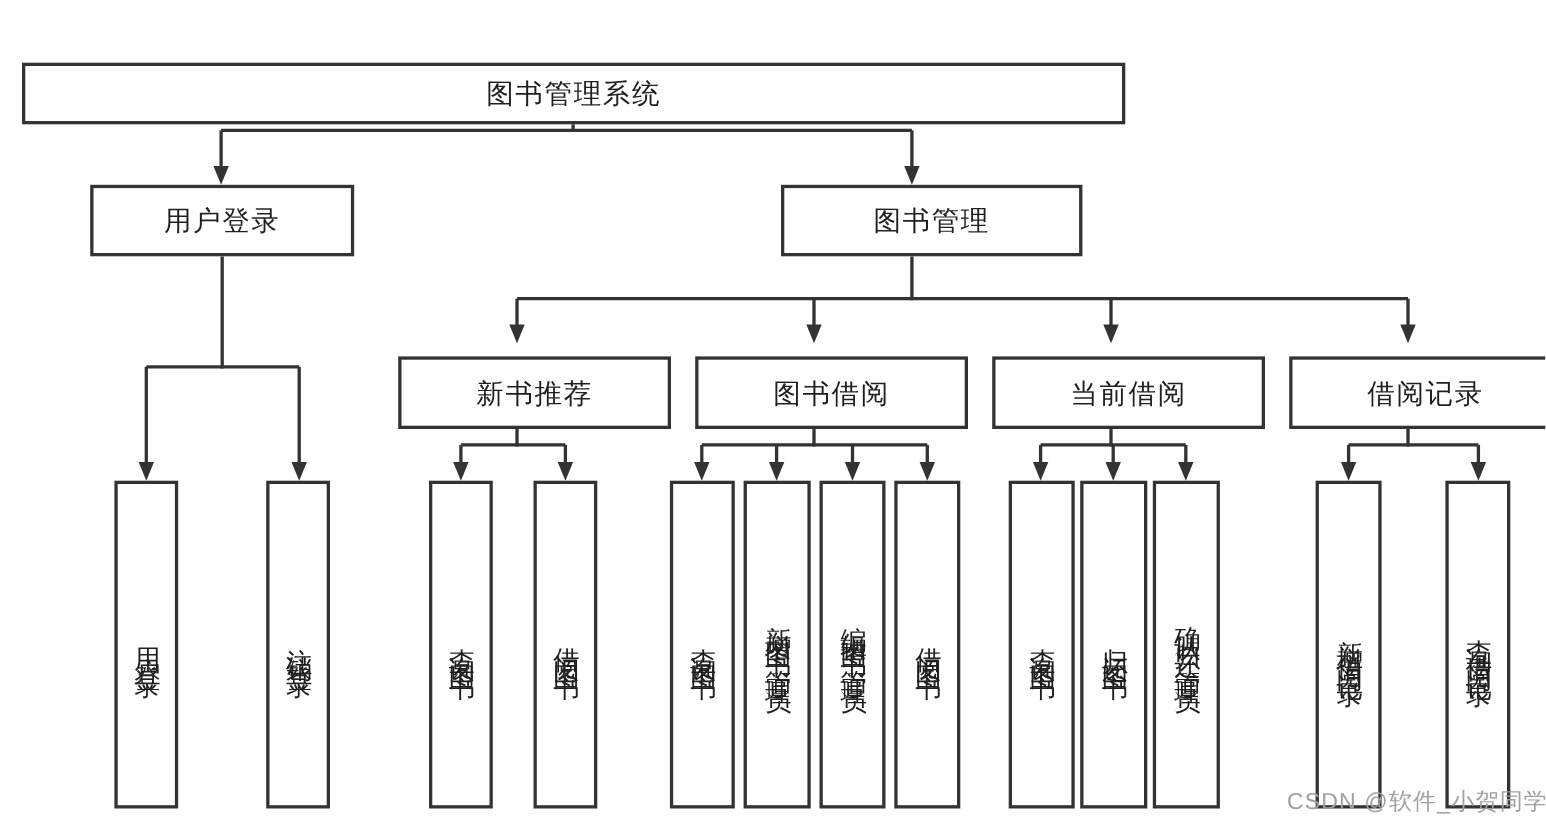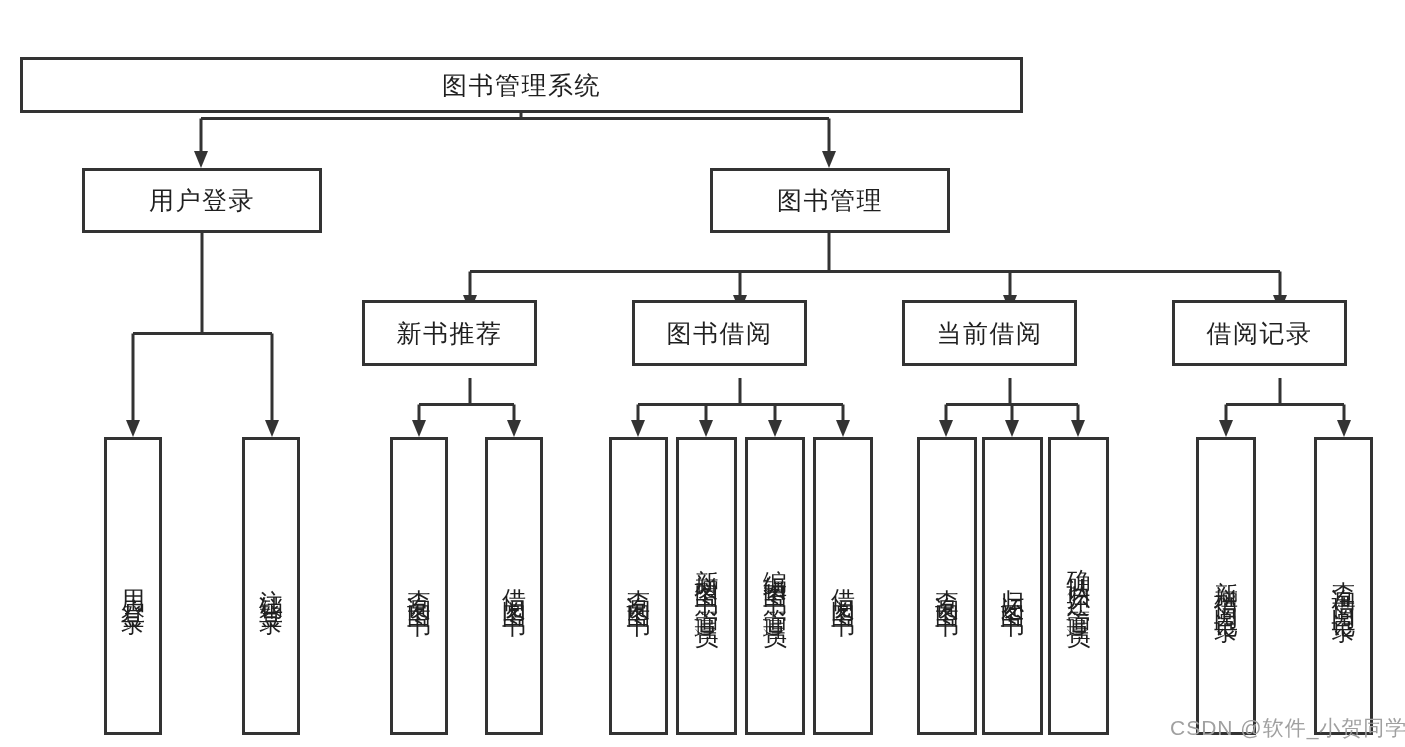--- a/index.html
+++ b/index.html
@@ -31,22 +31,22 @@
   .hbox{font-size:25px;letter-spacing:1.5px;}
   .vbox{
     font-size:24px;
     letter-spacing:8px;
     writing-mode:vertical-rl;
     text-orientation:mixed;
     line-height:1;
   }
   .root{left:20px;top:13px;width:1003px;height:56px;margin-top:44px;}
   .lvl2a{left:82px;top:168px;width:240px;height:65px;}
-  .lvl2b{left:710px;top:168px;width:240px;height:65px;}
-  .lvl3{top:300px;height:66px;width:175px;}
+  .lvl2b{left:710px;top:168px;width:274px;height:65px;}
+  .lvl3{top:324px;height:66px;width:248px;}
   .l3a{left:362px;}
   .l3b{left:632px;}
   .l3c{left:902px;}
   .l3d{left:1172px;}
   .leaf{top:437px;height:298px;}
   .a1{left:104px;width:58px;}
   .a2{left:242px;width:58px;}
   .b1{left:390px;width:58px;}
   .b2{left:485px;width:58px;}
   .c1{left:609px;width:59px;}

